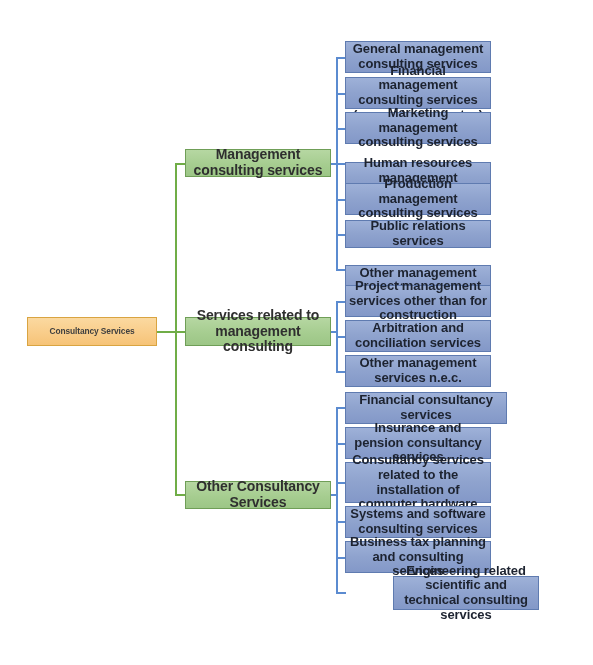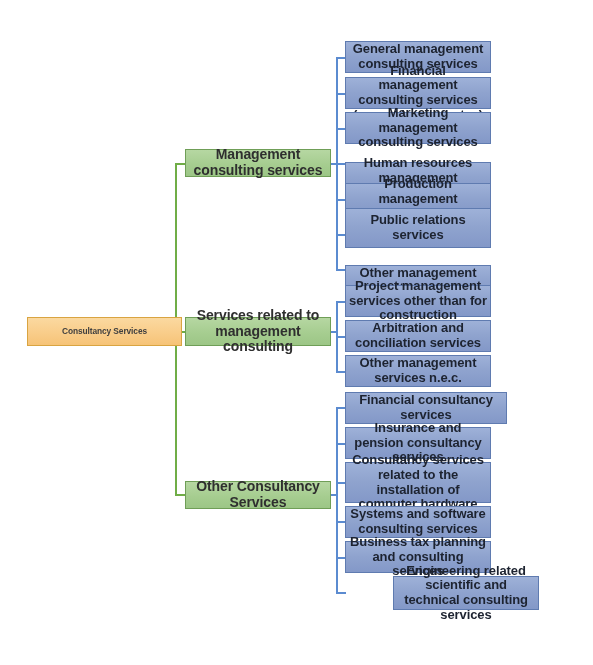--- a/index.html
+++ b/index.html
@@ -119,21 +119,21 @@
     <div class="conn blue" style="left:330px; top:494px; width:8px; height:2px;"></div>
     <div class="conn blue" style="left:336px; top:407px; width:2px; height:186px;"></div>
     <div class="conn blue" style="left:336px; top:407px; width:10px; height:2px;"></div>
     <div class="conn blue" style="left:336px; top:443px; width:10px; height:2px;"></div>
     <div class="conn blue" style="left:336px; top:482px; width:10px; height:2px;"></div>
     <div class="conn blue" style="left:336px; top:521px; width:10px; height:2px;"></div>
     <div class="conn blue" style="left:336px; top:557px; width:10px; height:2px;"></div>
     <div class="conn blue" style="left:336px; top:592px; width:10px; height:2px;"></div>
   </div>
 
-  <div class="node root" style="left:27px; top:317px; width:155px; height:29px;">
+  <div class="node root" style="left:27px; top:317px; width:130px; height:29px;">
     <span class="label">Consultancy Services</span>
   </div>
 
   <div class="node branch" style="left:185px; top:149px; width:146px; height:28px;">
     <span class="label">Management consulting services</span>
   </div>
 
   <div class="node branch" style="left:185px; top:317px; width:146px; height:29px;">
     <span class="label">Services related to management consulting</span>
   </div>
@@ -150,21 +150,21 @@
   </div>
   <div class="node leaf" style="left:345px; top:112px; width:146px; height:32px;">
     <span class="label">Marketing management consulting services</span>
   </div>
   <div class="node leaf" style="left:345px; top:162px; width:146px; height:32px;">
     <span class="label">Human resources management consulting services</span>
   </div>
   <div class="node leaf" style="left:345px; top:183px; width:146px; height:32px;">
     <span class="label">Production management consulting services</span>
   </div>
-  <div class="node leaf" style="left:345px; top:208px; width:146px; height:40px;">
+  <div class="node leaf" style="left:345px; top:220px; width:146px; height:28px;">
     <span class="label">Public relations services</span>
   </div>
   <div class="node leaf" style="left:345px; top:253px; width:146px; height:32px;margin-top:12px;">
     <span class="label">Other management consulting services</span>
   </div>
 
   <div class="node leaf" style="left:345px; top:285px; width:146px; height:32px;">
     <span class="label">Project management services other than for construction</span>
   </div>
   <div class="node leaf" style="left:345px; top:320px; width:146px; height:32px;">

